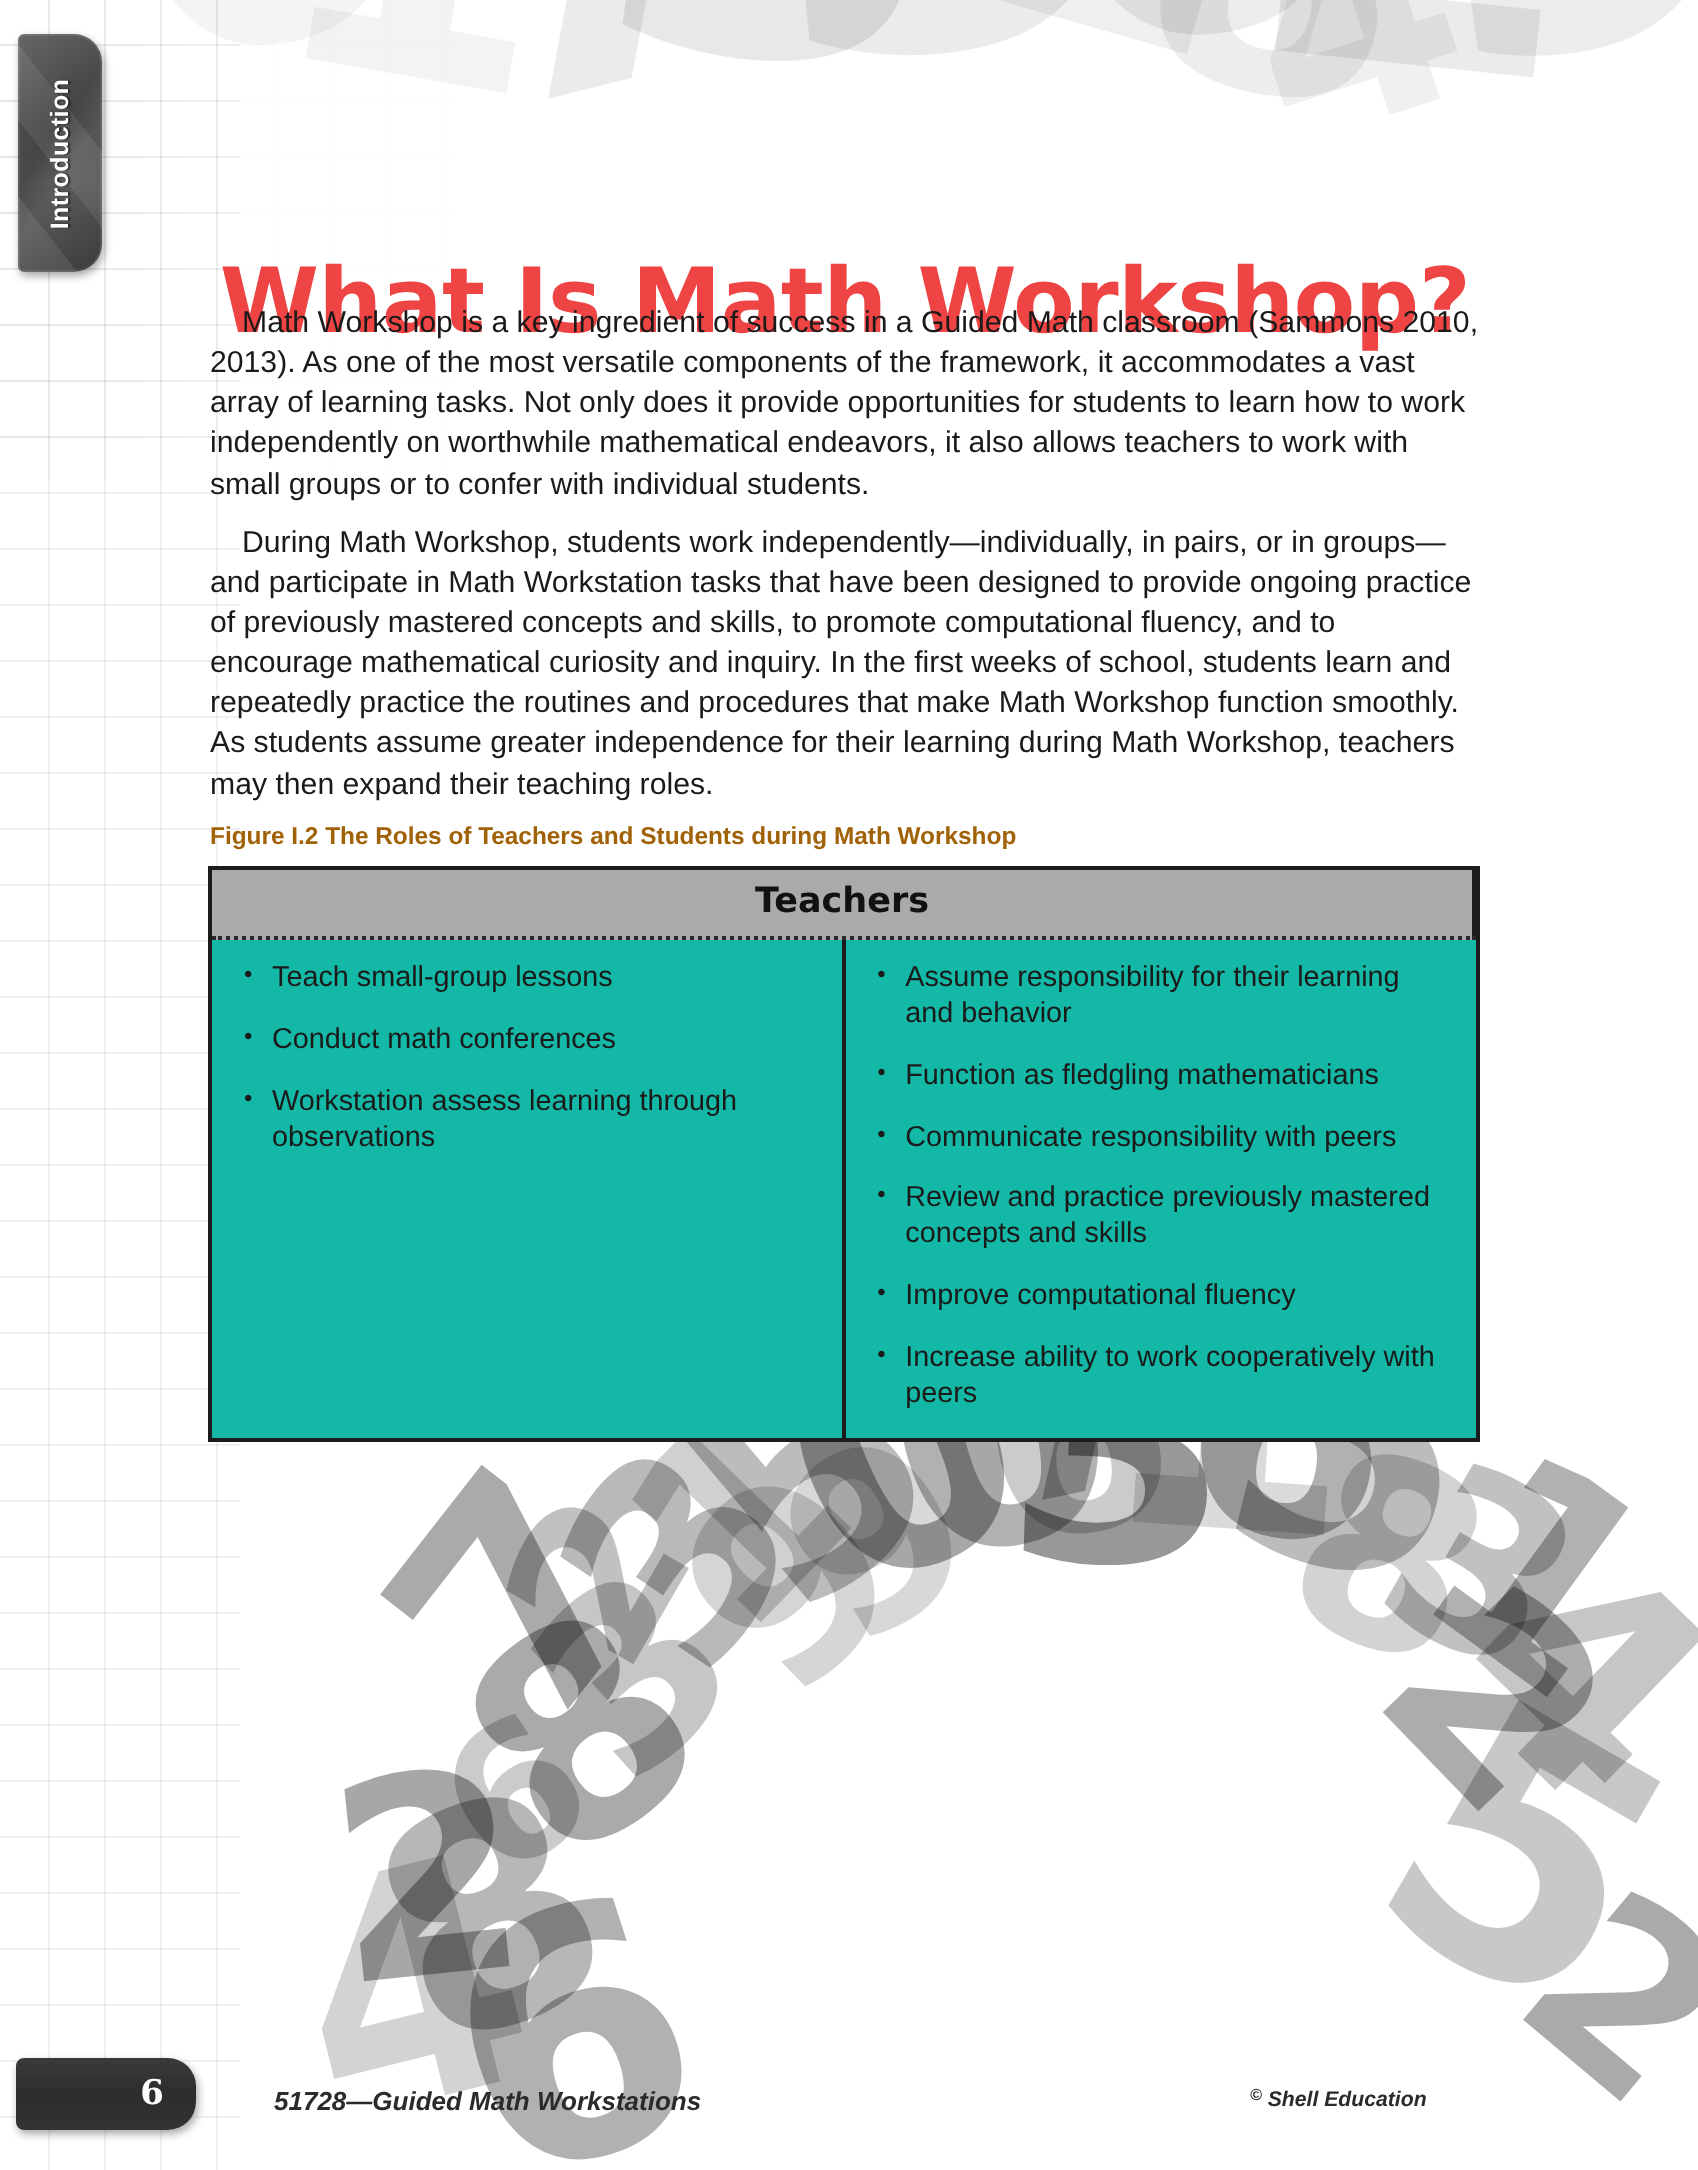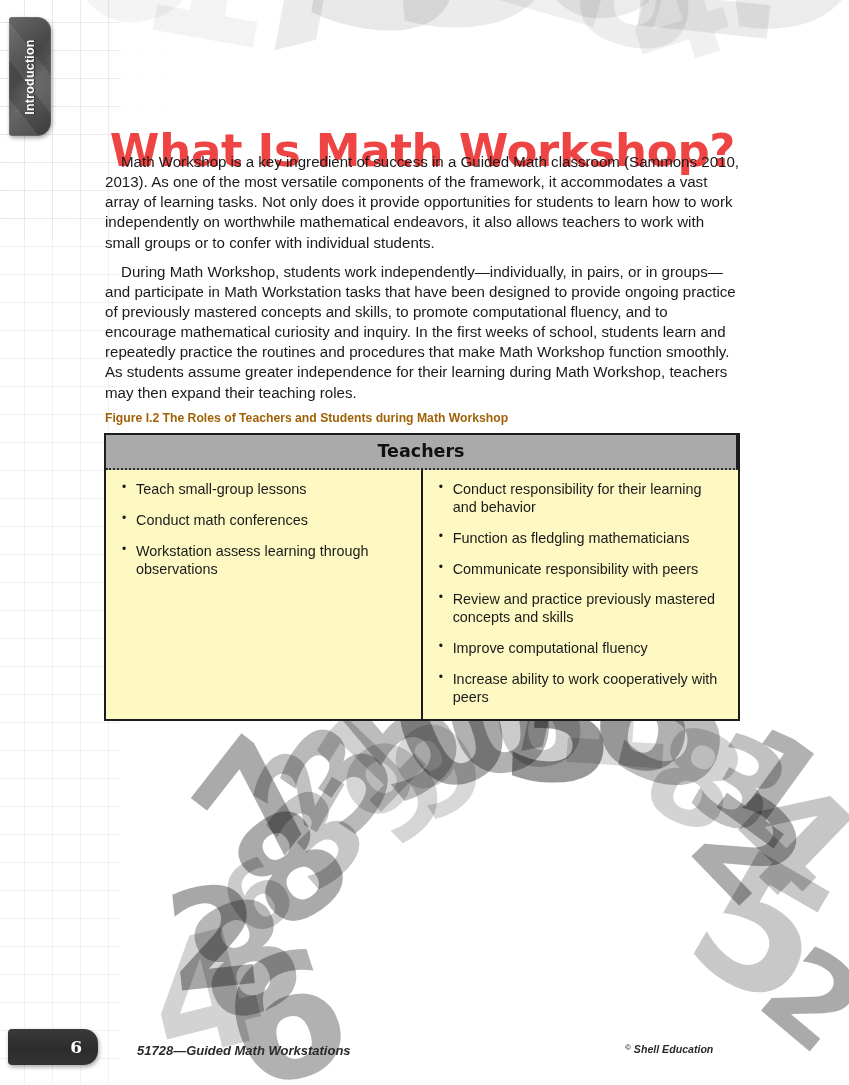--- a/index.html
+++ b/index.html
@@ -143,21 +143,21 @@
   }
 
   
   .roles-table {
     position: absolute;
     left: 104px;
     top: 433px;
     width: 636px;
     border: 2px solid #1c1c1c;
     box-sizing: border-box;
-    background: #fef9c3;
+    background: #14b8a6;
   }
   .roles-head {
     display: flex;
     background: #aaaaaa;
     border-bottom: 2px dotted #2a2a2a;
   }
   .roles-head > div {
     flex: 1 1 50%;
     box-sizing: border-box;
     text-align: center;
@@ -330,21 +330,21 @@
       <div class="roles-body">
         <div class="roles-col left">
           <ul class="roles-list" id="teachers-list">
               <li>Teach small-group lessons</li>
               <li>Conduct math conferences</li>
               <li>Workstation assess learning through observations</li>
             </ul>
         </div>
         <div class="roles-col right">
           <ul class="roles-list" id="students-list">
-              <li>Conduct responsibility for their learning and behavior</li>
+              <li>Assume responsibility for their learning and behavior</li>
               <li>Function as fledgling mathematicians</li>
               <li>Communicate responsibility with peers</li>
               <li>Review and practice previously mastered concepts and skills</li>
               <li>Improve computational fluency</li>
               <li>Increase ability to work cooperatively with peers</li>
             </ul>
         </div>
       </div>
     </div>
 

